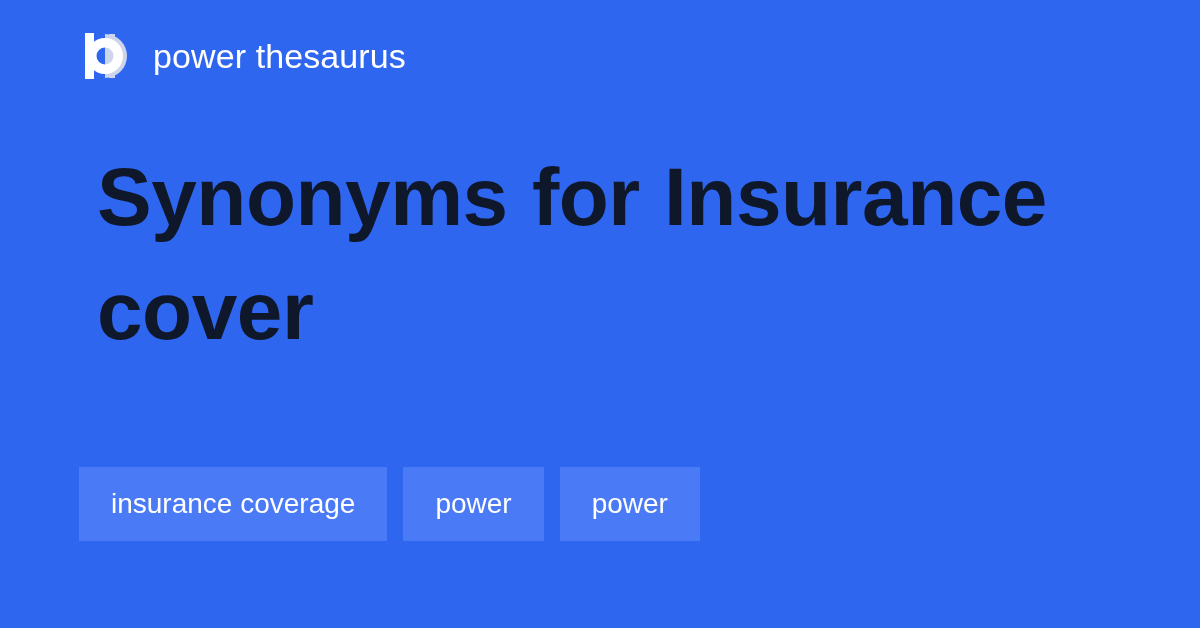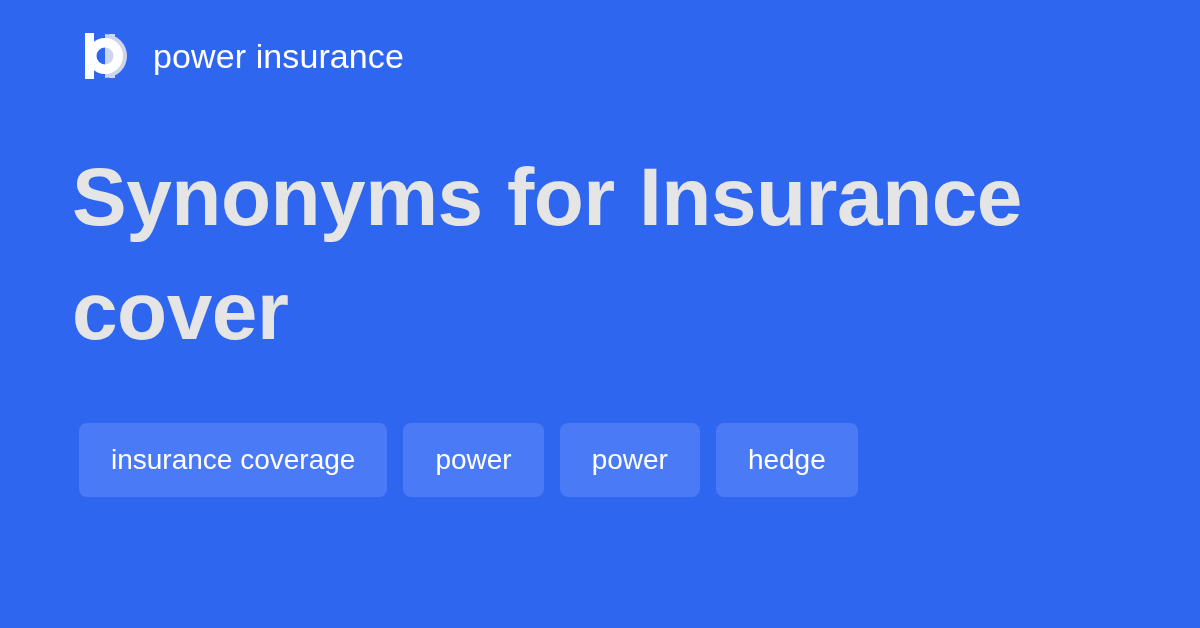--- a/index.html
+++ b/index.html
@@ -51,82 +51,82 @@
     font-size: 34px;
     line-height: 40px;
     font-weight: 400;
     letter-spacing: 0.1px;
     white-space: nowrap;
   }
 
   
   .headline {
     position: absolute;
-    left: 72px;
+    left: 97px;
     top: 140px;
     width: 1000px;
     margin: 0;
-    color: #e5e5e5;
+    color: #0f172a;
     font-size: 82px;
     line-height: 114px;
     font-weight: 700;
     letter-spacing: -0.5px;
     word-spacing: 2px;
   }
 
   
   .chips {
     position: absolute;
     left: 79px;
     top: 423px;
     width: 1010px;
     display: flex;
     flex-wrap: wrap;
     gap: 16px;
   }
 
   .chip {
     background: #4a7af5;
-    border-radius: 8px;
+    border-radius: 0;
     height: 74px;
     box-sizing: border-box;
     padding: 0 32px;
     display: flex;
     align-items: center;
     justify-content: center;
     color: #ffffff;
     font-size: 28px;
     line-height: 32px;
     font-weight: 400;
     white-space: nowrap;
+    margin-top: 44px;
   }
 </style>
 </head>
 <body>
 
 <div class="page">
 
   <div class="brand">
     <span class="logo-mark">
       <svg viewBox="0 0 52 52" xmlns="http://www.w3.org/2000/svg" aria-hidden="true">
 
         <path d="M26 4 A22 22 0 0 1 26 48 L26 4 Z" fill="#ccd5ea"></path>
         <path d="M30 4 h6 v44 h-6 z" fill="#ccd5ea"></path>
 
         <rect x="6" y="3" width="9" height="46" fill="#ffffff"></rect>
 
         <path d="M26 8 a18 18 0 1 0 0 36 a18 18 0 1 0 0 -36 z
                  M26 17.5 a8.5 8.5 0 1 1 0 17 a8.5 8.5 0 1 1 0 -17 z" fill="#ffffff" fill-rule="evenodd"></path>
       </svg>
     </span>
-    <span class="brand-name">power insurance</span>
+    <span class="brand-name">power thesaurus</span>
   </div>
 
   <h1 class="headline">Synonyms for Insurance cover</h1>
 
   <div class="chips">
     <div class="chip">insurance coverage</div>
     <div class="chip">power</div>
     <div class="chip">power</div>
-    <div class="chip">hedge</div>
   </div>
 
 </div>
 
 </body></html>

